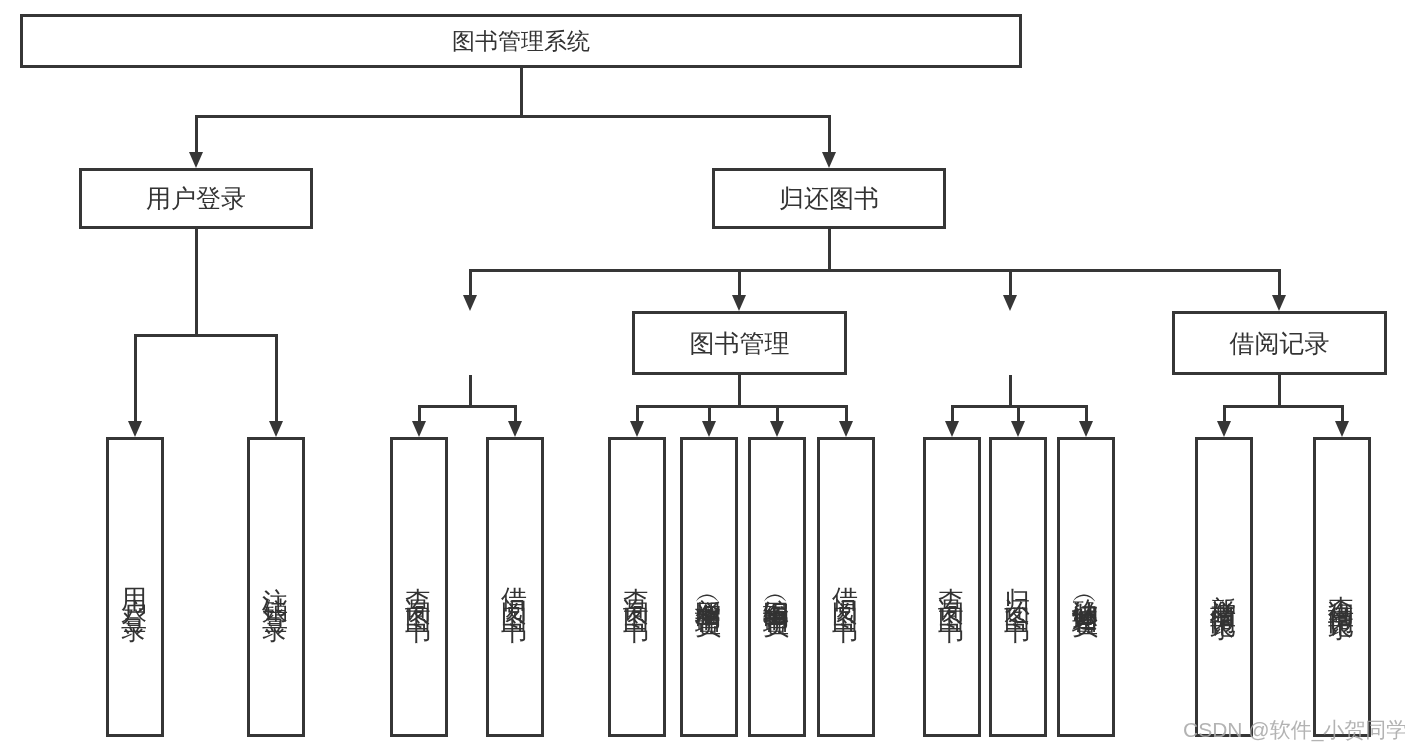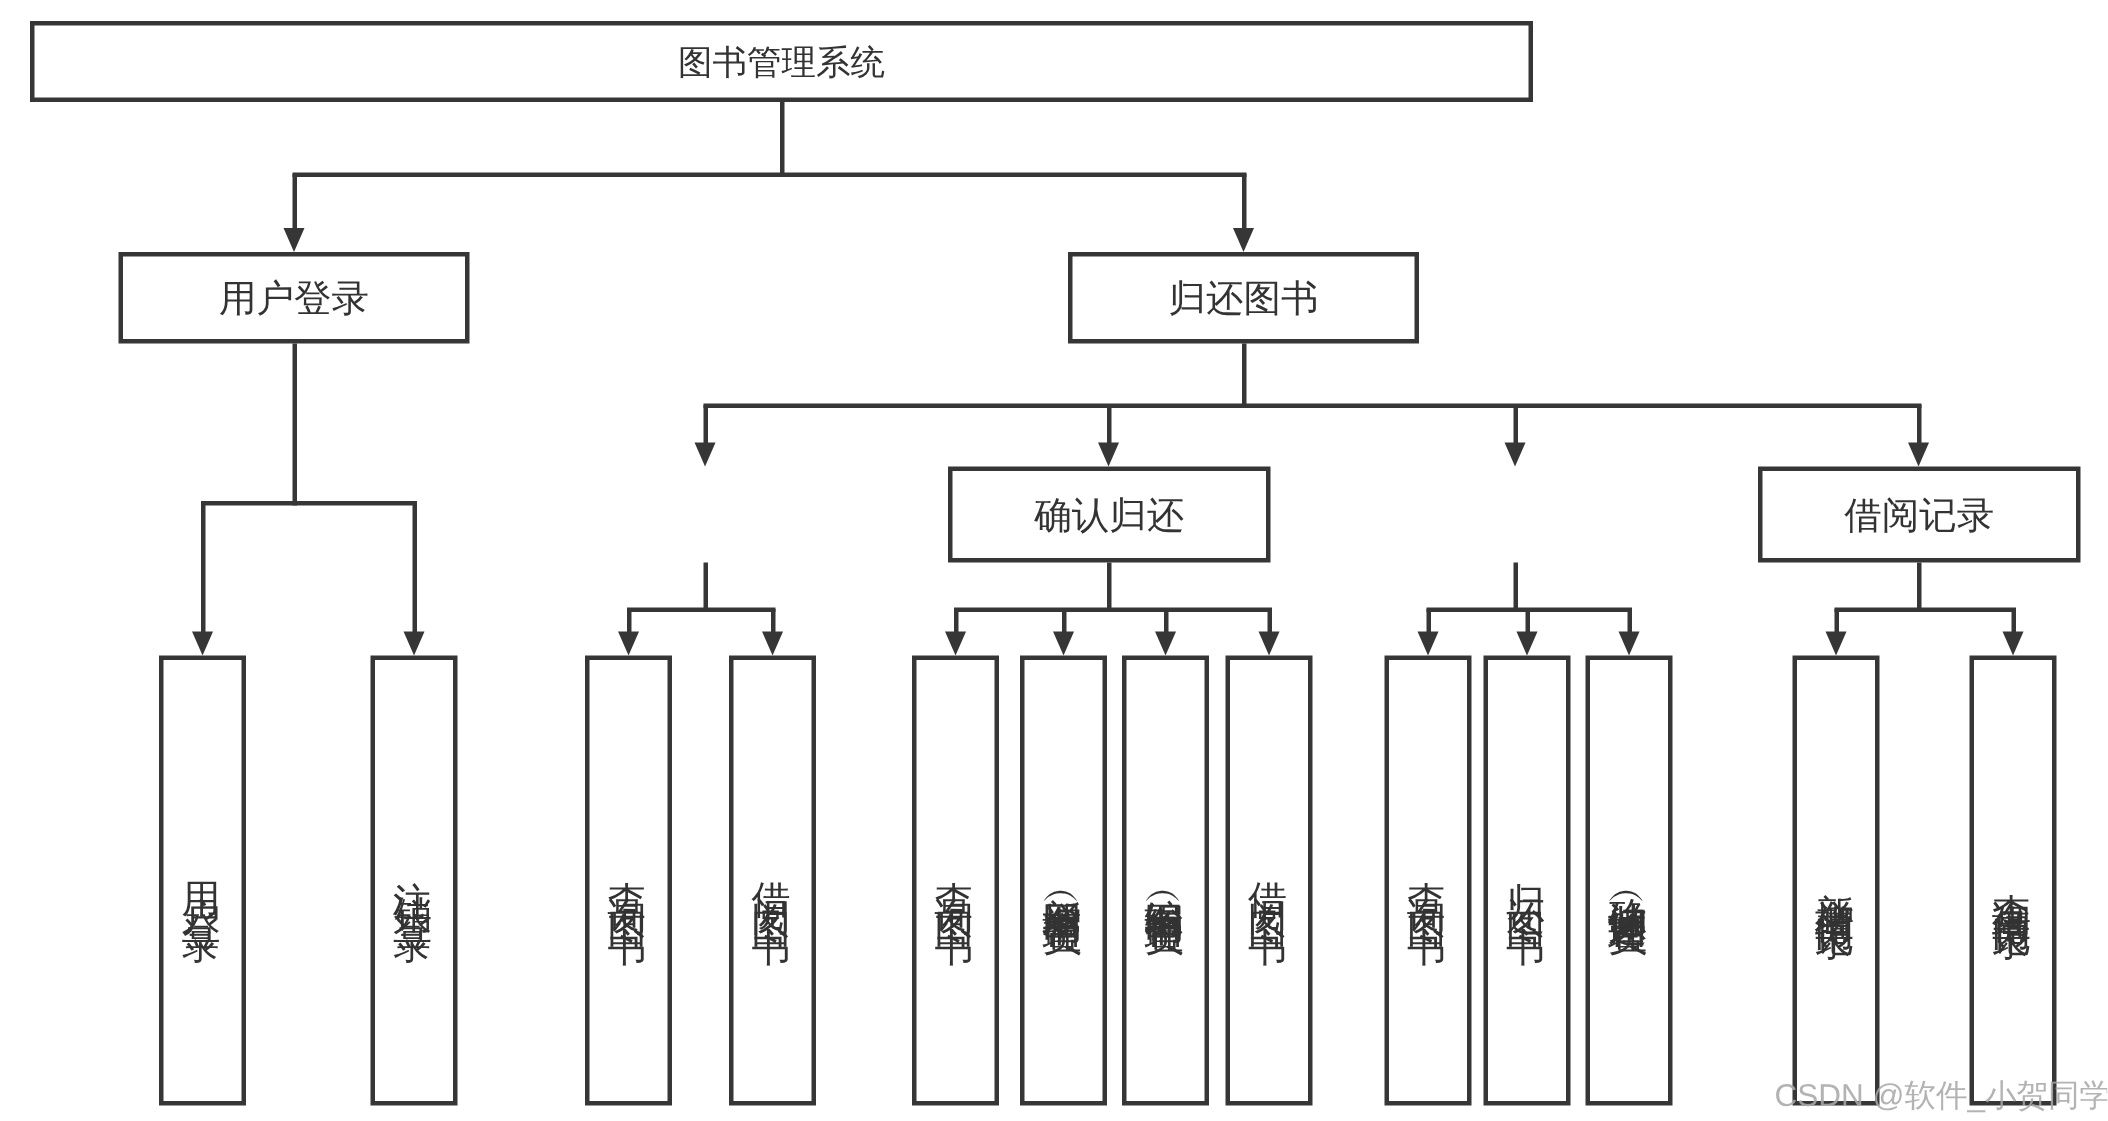--- a/index.html
+++ b/index.html
@@ -57,21 +57,21 @@
   </div>
 
   <div class="box mid-box" style="left:79px;top:168px;width:234px;height:61px;">
     <span class="lbl">用户登录</span>
   </div>
   <div class="box mid-box" style="left:712px;top:168px;width:234px;height:61px;">
     <span class="lbl">归还图书</span>
   </div>
 
   <div class="box mid-box" style="left:632px;top:311px;width:215px;height:64px;">
-    <span class="lbl">确认归还</span>
+    <span class="lbl">图书管理</span>
   </div>
   <div class="box mid-box" style="left:1172px;top:311px;width:215px;height:64px;">
     <span class="lbl">借阅记录</span>
   </div>
 
   <div class="box leaf sp4" style="left:106px;top:437px;width:58px;height:300px;">
     <span>用户登录</span>
   </div>
   <div class="box leaf sp4" style="left:247px;top:437px;width:58px;height:300px;">
     <span>注销登录</span>

